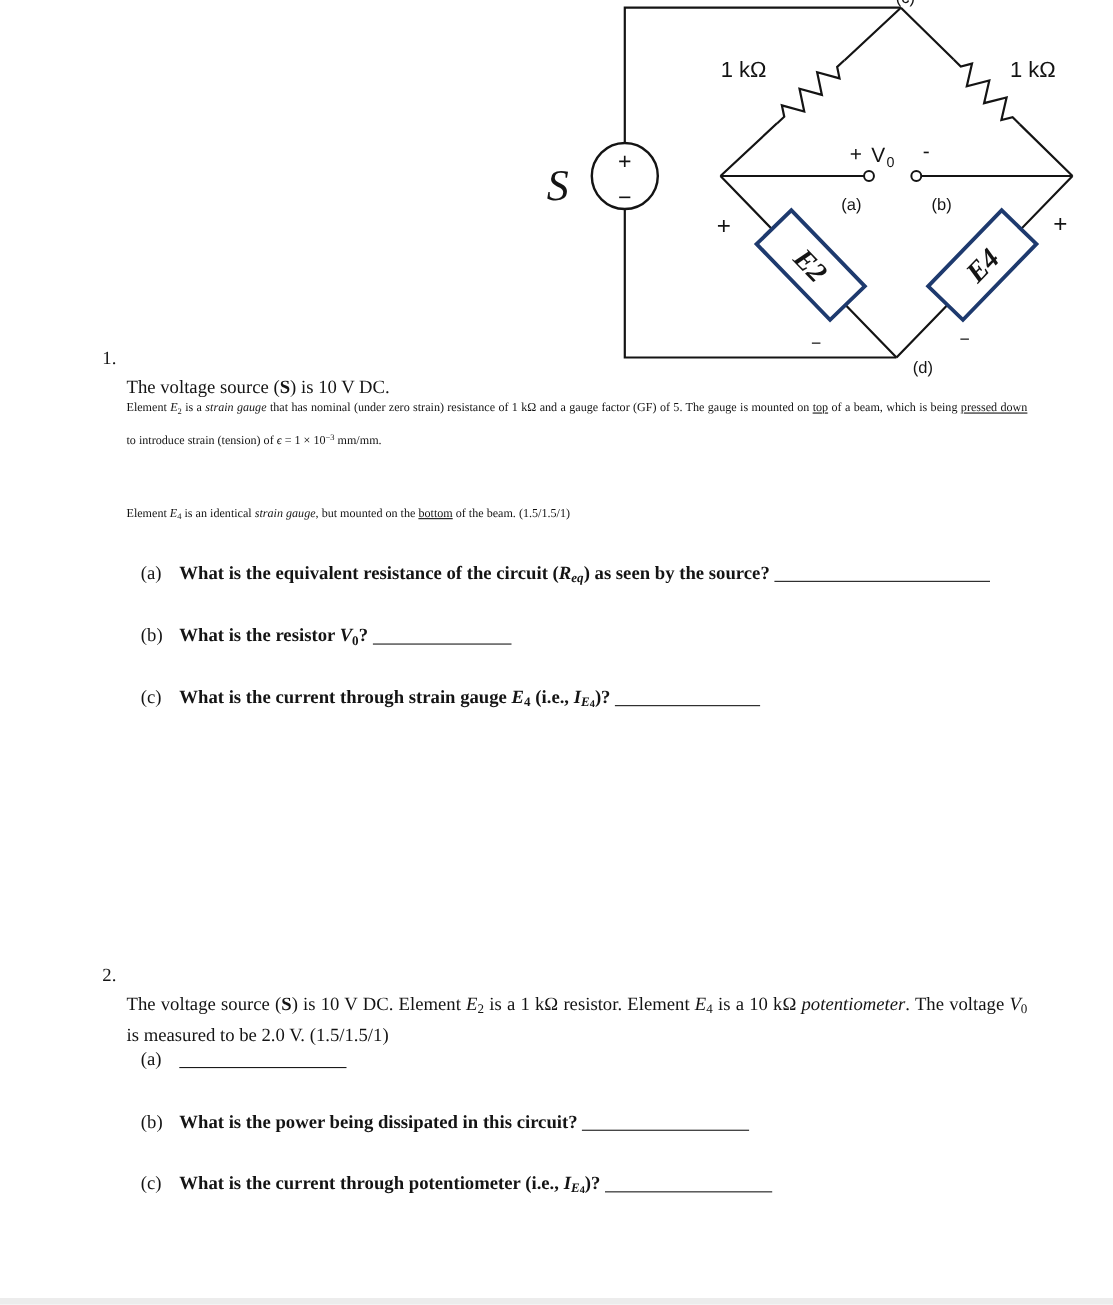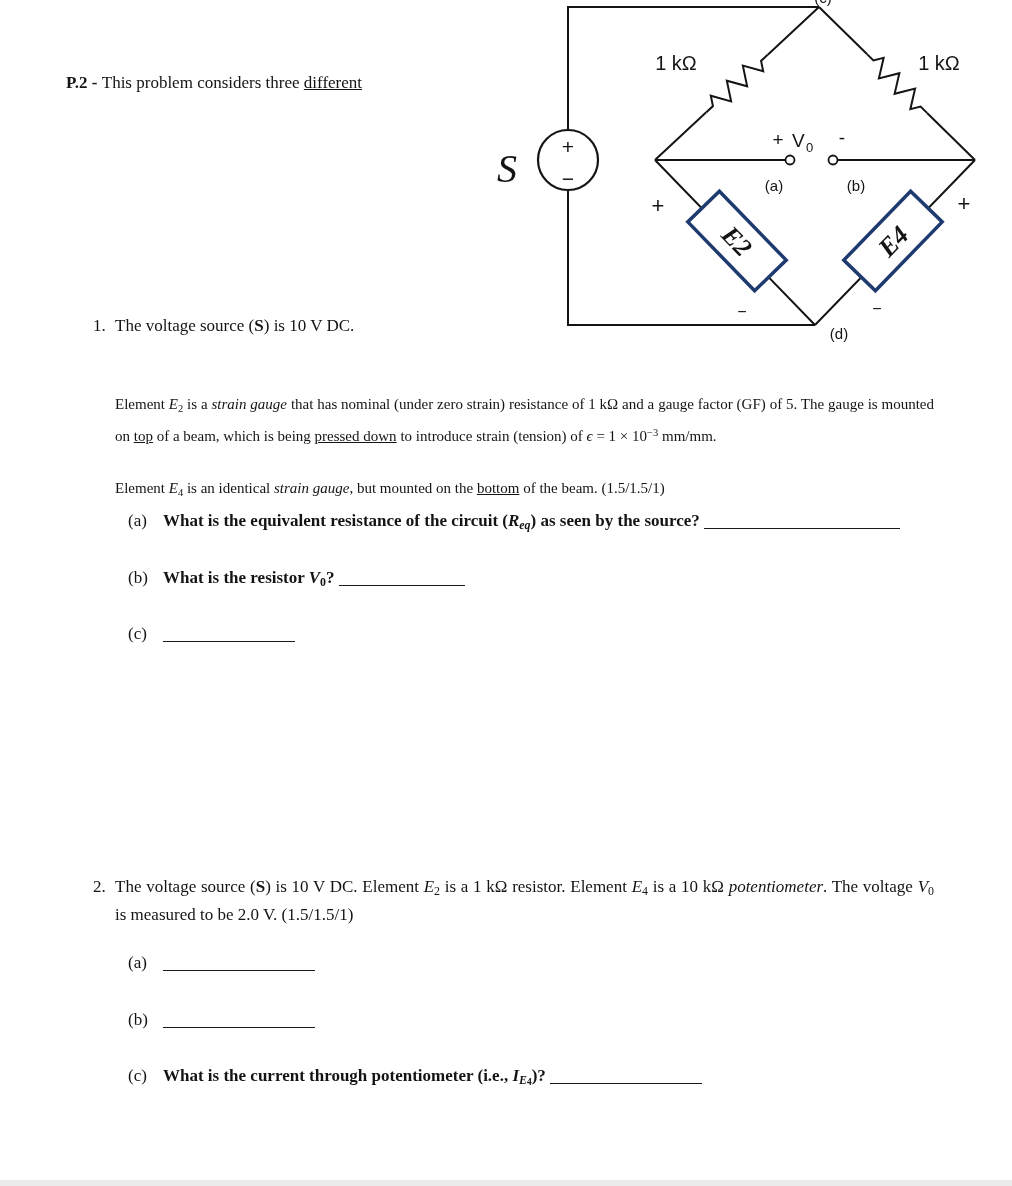--- a/index.html
+++ b/index.html
@@ -18,41 +18,41 @@
 
   .seg-b { font-weight: 700; }
   .seg-i { font-style: italic; }
   .seg-u { text-decoration: underline; }
   .seg-sub { font-size: 70%; vertical-align: -0.25em; }
   .seg-sup { font-size: 70%; vertical-align: 0.5em; }
   .seg-subsub { font-size: 55%; vertical-align: -0.4em; }
 
   .item { left: 93px; width: 841px; font-size: 17px; line-height: 24.5px; }
   .item .no { position: absolute; left: 0; top: 0; }
-  .item .body { display: block; margin-left: 22px; text-align: justify; }
+  .item .body { display: block; margin-left: 22px; text-align: justify; margin-top: 26px; }
 
-  .para { left: 115px; width: 819px; font-size: 15px; line-height: 24.5px; text-align: justify; margin-top: 33px; }
+  .para { left: 115px; width: 819px; font-size: 11px; line-height: 24.5px; text-align: justify; }
 
   .q { left: 128px; width: 806px; font-size: 17px; line-height: 24px; }
   .q .no { position: absolute; left: 0; top: 0; }
   .q .body { display: block; margin-left: 35px; font-weight: bold; }
 
   .blank { display: inline-block; border-bottom: 1.4px solid #1a1a1a; height: 4px; vertical-align: -3px; }
 
   .bottom-edge { left: 0; top: 1180px; width: 1012px; height: 6px; background: #ececec; }
 
   svg text { font-family: "Liberation Sans", "DejaVu Sans", sans-serif; fill: #141414; }
   svg text.script-s { font-family: "Liberation Serif", "DejaVu Serif", serif; font-style: italic; }
   svg text.e-label { font-family: "Liberation Serif", "DejaVu Serif", serif; font-style: italic; font-weight: 700; }
 </style>
 </head>
 <body>
 
 <div class="abs intro">
-  <span><span class="seg-b">P.2 - </span><span>This problem considers three </span><span class="seg-u">different</span></span><br>
+  <br>
 </div>
 
 <svg class="abs" style="left:490px; top:0; width:520px; height:345px" viewBox="0 0 520 345">
   <g fill="none" stroke="#141414" stroke-width="2">
     <path d="M325 325 H78 V190 M78 130 V7 H329"></path>
     <path d="M329 7 L165 160 M329 7 L485 160 M165 160 L325 325 M485 160 L325 325"></path>
     <path d="M165 160 H295.5 M347.5 160 H485"></path>
   </g>
 
   <g transform="translate(247,83.5) rotate(136.8)">
@@ -101,50 +101,50 @@
   <text x="387" y="314" text-anchor="middle" font-size="16">−</text>
 </svg>
 
 <div class="abs item" style="top:314px">
   <span class="no">1.</span>
   <span class="body"><span>The voltage source (</span><span class="seg-b">S</span><span>) is 10 V DC.</span></span>
 </div>
 
 <div class="abs para" style="top:359px"><span>Element </span><span class="seg-i">E</span><span class="seg-sub">2</span><span> is a </span><span class="seg-i">strain gauge</span><span> that has nominal (under zero strain) resistance of 1 kΩ and a gauge factor (GF) of 5. The gauge is mounted on </span><span class="seg-u">top</span><span> of a beam, which is being </span><span class="seg-u">pressed down</span><span> to introduce strain (tension) of </span><span class="seg-i">ϵ</span><span> = 1 × 10</span><span class="seg-sup">−3</span><span> mm/mm.</span></div>
 
-<div class="abs para" style="top:443px"><span>Element </span><span class="seg-i">E</span><span class="seg-sub">4</span><span> is an identical </span><span class="seg-i">strain gauge</span><span>, but mounted on the </span><span class="seg-u">bottom</span><span> of the beam. (1.5/1.5/1)</span></div>
+<div class="abs para" style="top:455px"><span>Element </span><span class="seg-i">E</span><span class="seg-sub">4</span><span> is an identical </span><span class="seg-i">strain gauge</span><span>, but mounted on the </span><span class="seg-u">bottom</span><span> of the beam. (1.5/1.5/1)</span></div>
 
 <div class="abs q" style="top:509px">
   <span class="no">(a)</span>
   <span class="body"><span><span>What is the equivalent resistance of the circuit (</span><span class="seg-i">R</span><span class="seg-i seg-sub">eq</span><span>) as seen by the source? </span></span><span class="blank" style="width:196px"></span></span>
 </div>
 
 <div class="abs q" style="top:566px">
   <span class="no">(b)</span>
   <span class="body"><span><span>What is the resistor </span><span class="seg-i">V</span><span class="seg-sub">0</span><span>? </span></span><span class="blank" style="width:126px"></span></span>
 </div>
 
 <div class="abs q" style="top:622px">
   <span class="no">(c)</span>
-  <span class="body"><span class="blank" style="width:132px"></span></span>
+  <span class="body"><span><span>What is the current through strain gauge </span><span class="seg-i">E</span><span class="seg-sub">4</span><span> (i.e., </span><span class="seg-i">I</span><span class="seg-i seg-sub">E</span><span class="seg-subsub">4</span><span>)? </span></span><span class="blank" style="width:132px"></span></span>
 </div>
 
 <div class="abs item" style="top:875px">
   <span class="no">2.</span>
   <span class="body"><span>The voltage source (</span><span class="seg-b">S</span><span>) is 10 V DC. Element </span><span class="seg-i">E</span><span class="seg-sub">2</span><span> is a 1 kΩ resistor. Element </span><span class="seg-i">E</span><span class="seg-sub">4</span><span> is a 10 kΩ </span><span class="seg-i">potentiometer</span><span>. The voltage </span><span class="seg-i">V</span><span class="seg-sub">0</span><span> is measured to be 2.0 V. (1.5/1.5/1)</span></span>
 </div>
 
 <div class="abs q" style="top:951px">
   <span class="no">(a)</span>
   <span class="body"><span class="blank" style="width:152px"></span></span>
 </div>
 
 <div class="abs q" style="top:1008px">
   <span class="no">(b)</span>
-  <span class="body"><span class="blank" style="width:152px"></span></span>
+  <span class="body"><span><span>What is the power being dissipated in this circuit? </span></span><span class="blank" style="width:152px"></span></span>
 </div>
 
 <div class="abs q" style="top:1064px">
   <span class="no">(c)</span>
   <span class="body"><span><span>What is the current through potentiometer (i.e., </span><span class="seg-i">I</span><span class="seg-i seg-sub">E</span><span class="seg-subsub">4</span><span>)? </span></span><span class="blank" style="width:152px"></span></span>
 </div>
 
 <div class="abs bottom-edge"></div>
 
 </body></html>

